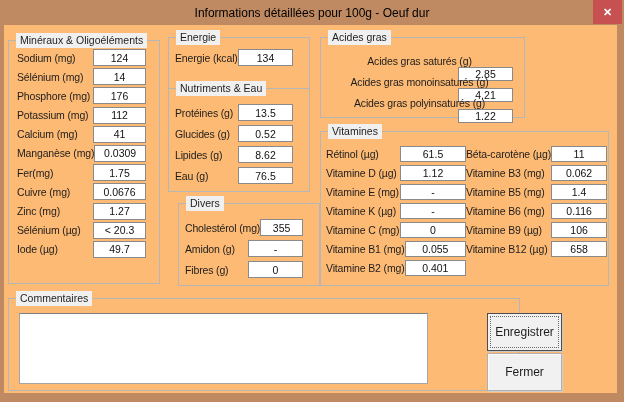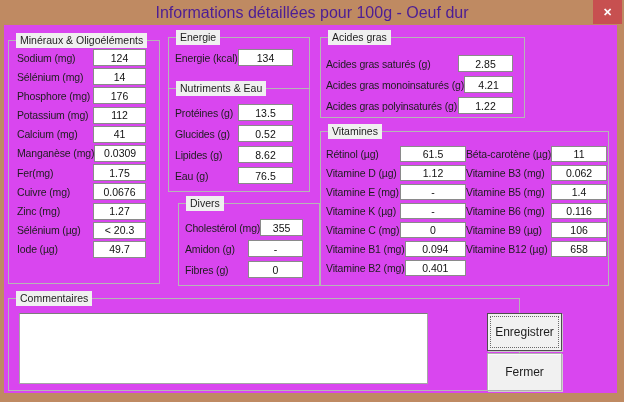--- a/index.html
+++ b/index.html
@@ -9,32 +9,32 @@
     position:relative; overflow:hidden;
     background:#bf8a62;
   }
   .window { position:absolute; inset:0; background:#bf8a62; }
 
   
   .titlebar {
     position:absolute; left:0; top:0; width:624px; height:25px;
     display:flex; align-items:center; justify-content:center;
   }
-  .title { font-size:16px; color:#4c1d95; }
+  .title { font-size:12px; color:#000000; }
   .close-btn {
     position:absolute; right:2px; top:0; width:29px; height:24px;
     background:#c75050; color:#fff;
     display:flex; align-items:center; justify-content:center;
     font-size:11px; font-weight:bold; cursor:pointer;
   }
 
   
   .client {
     position:absolute; left:4px; top:25px; width:613px; height:368px;
-    background:#d946ef; border:0;
+    background:#fdba74; border:0;
   }
 
   
   .group { position:absolute; border:1px solid #b6b6b6; box-sizing:border-box; }
   .gtitle {
     position:absolute; top:-8px; left:7px; background:#f0f0f0;
     padding:0 4px; font-size:10.5px; line-height:15px; color:#1d1d1d;
     white-space:nowrap;
   }
   .rows {
@@ -66,21 +66,21 @@
   .g-nutrients .row { height:17px;justify-content:flex-end; }
   .g-nutrients .val { width:55px; height:17px; }
 
   .g-misc { left:164px; top:178px; width:142px; height:83px;margin-left:10px; }
   .g-misc .rows { padding:15px 16px 0 6px; gap:4px; }
   .g-misc .row { height:17px;justify-content:space-between; }
   .g-misc .val { width:55px; height:17px; }
 
   .g-fats { left:316px; top:12px; width:205px; height:81px; }
   .g-fats .rows { padding:17px 11px 0 5px; gap:4px; }
-  .g-fats .row { height:17px; }
+  .g-fats .row { height:17px;flex-direction:column; }
   .g-fats .val { width:55px; height:17px; }
 
   .g-vitamins { left:316px; top:106px; width:289px; height:155px; }
   .vit-cols {
     position:absolute; inset:0; box-sizing:border-box;
     padding:14px 8px 0 5px; display:flex;
   }
   .vit-col { display:flex; flex-direction:column; gap:3px; }
   .vit-col.c1 { width:140px; }
   .vit-col.c2 { flex:1; }
@@ -270,21 +270,21 @@
             <div class="row">
             <span class="lbl">Vitamine K (µg)</span>
             <span class="val">-</span>
           </div>
             <div class="row">
             <span class="lbl">Vitamine C (mg)</span>
             <span class="val">0</span>
           </div>
             <div class="row">
             <span class="lbl">Vitamine B1 (mg)</span>
-            <span class="val">0.094</span>
+            <span class="val">0.055</span>
           </div>
             <div class="row">
             <span class="lbl">Vitamine B2 (mg)</span>
             <span class="val">0.401</span>
           </div>
           </div>
         <div class="vit-col c2">
 
         <div class="row">
             <span class="lbl">Béta-carotène (µg)</span>

